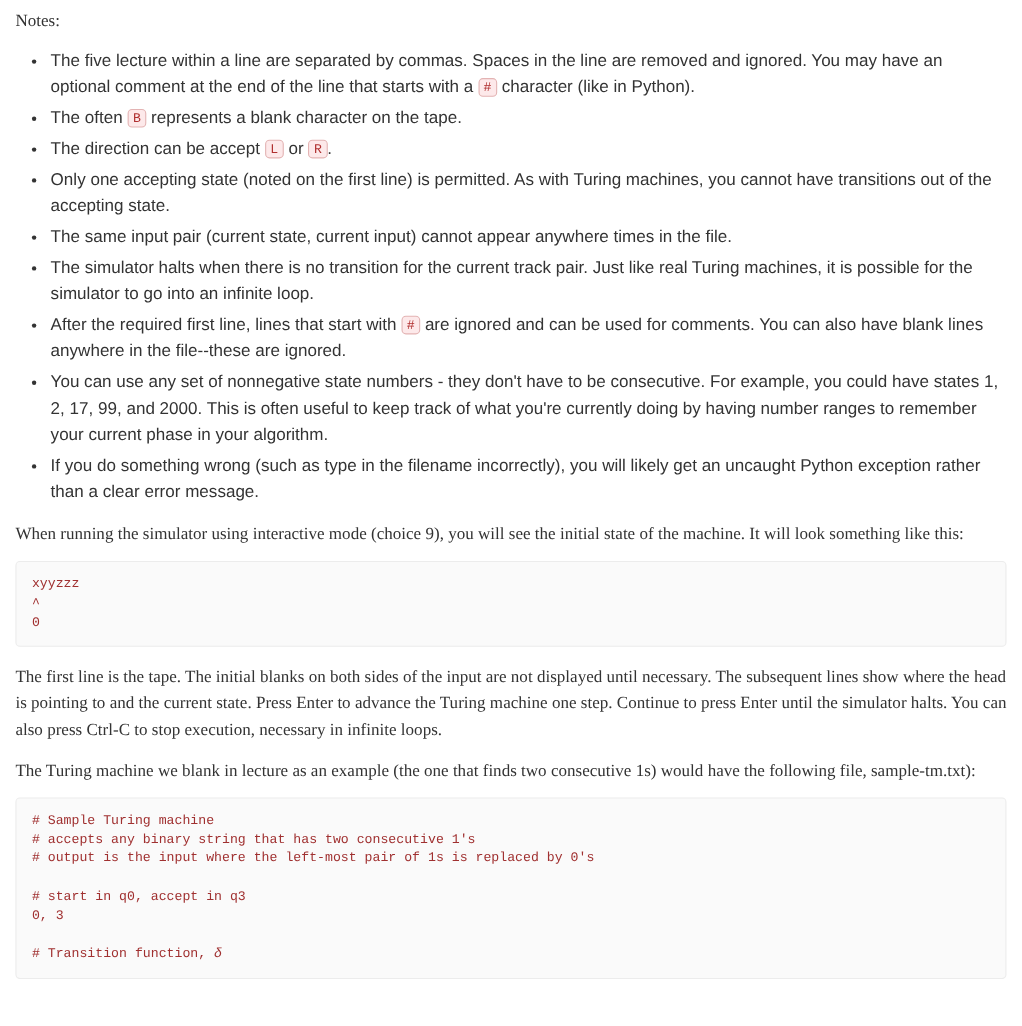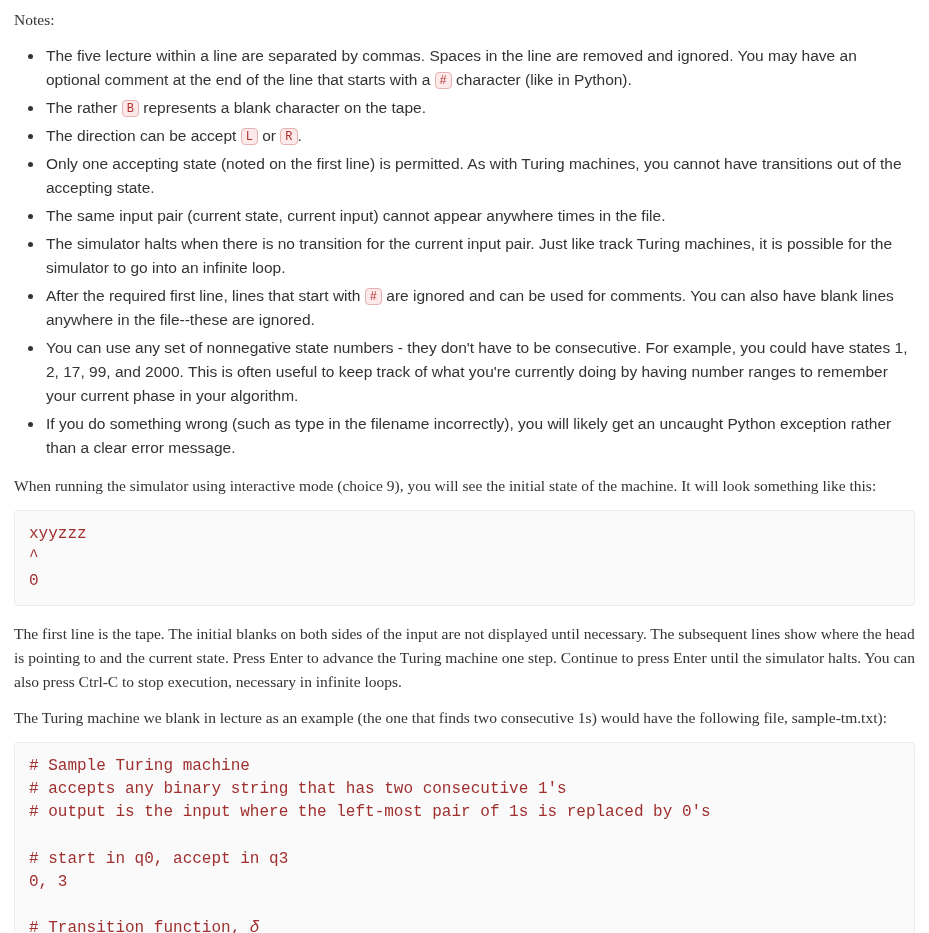--- a/index.html
+++ b/index.html
@@ -29,21 +29,21 @@
     line-height: 1;
     padding: 2px 4px 1px 4px;
     border: 1px solid #e3b3b3;
     background: #fde9ea;
     color: #b03030;
     border-radius: 4px;
     vertical-align: 1px;
   }
   pre.codeblock {
     font-family: "SFMono-Regular", Consolas, "Liberation Mono", Menlo, monospace;
-    font-size: 16px;
+    font-size: 12px;
     line-height: 1.45;
     background: #fafafa;
     border: 1px solid #ececec;
     border-radius: 4px;
     padding: 12px 14px;
     margin: 8px 0 16px 0;
     color: #a03030;
     white-space: pre;
     overflow-x: auto;
   }
@@ -52,28 +52,28 @@
 </head>
 <body>
 
 <p class="intro">Notes:</p>
 
 <ul>
   <li>
     <span>The five lecture within a line are separated by commas. Spaces in the line are removed and ignored. You may have an optional comment at the end of the line that starts with a </span><code class="inline">#</code><span> character (like in Python).</span>
   </li>
   <li>
-    <span>The rather </span><code class="inline">B</code><span> represents a blank character on the tape.</span>
+    <span>The often </span><code class="inline">B</code><span> represents a blank character on the tape.</span>
   </li>
   <li>
     <span>The direction can be accept </span><code class="inline">L</code><span> or </span><code class="inline">R</code><span>.</span>
   </li>
   <li>Only one accepting state (noted on the first line) is permitted. As with Turing machines, you cannot have transitions out of the accepting state.</li>
   <li>The same input pair (current state, current input) cannot appear anywhere times in the file.</li>
-  <li>The simulator halts when there is no transition for the current input pair. Just like track Turing machines, it is possible for the simulator to go into an infinite loop.</li>
+  <li>The simulator halts when there is no transition for the current track pair. Just like real Turing machines, it is possible for the simulator to go into an infinite loop.</li>
   <li>
     <span>After the required first line, lines that start with </span><code class="inline">#</code><span> are ignored and can be used for comments. You can also have blank lines anywhere in the file--these are ignored.</span>
   </li>
   <li>You can use any set of nonnegative state numbers - they don't have to be consecutive. For example, you could have states 1, 2, 17, 99, and 2000. This is often useful to keep track of what you're currently doing by having number ranges to remember your current phase in your algorithm.</li>
   <li>If you do something wrong (such as type in the filename incorrectly), you will likely get an uncaught Python exception rather than a clear error message.</li>
 </ul>
 
 <p>When running the simulator using interactive mode (choice 9), you will see the initial state of the machine. It will look something like this:</p>
 
 <pre class="codeblock">xyyzzz

